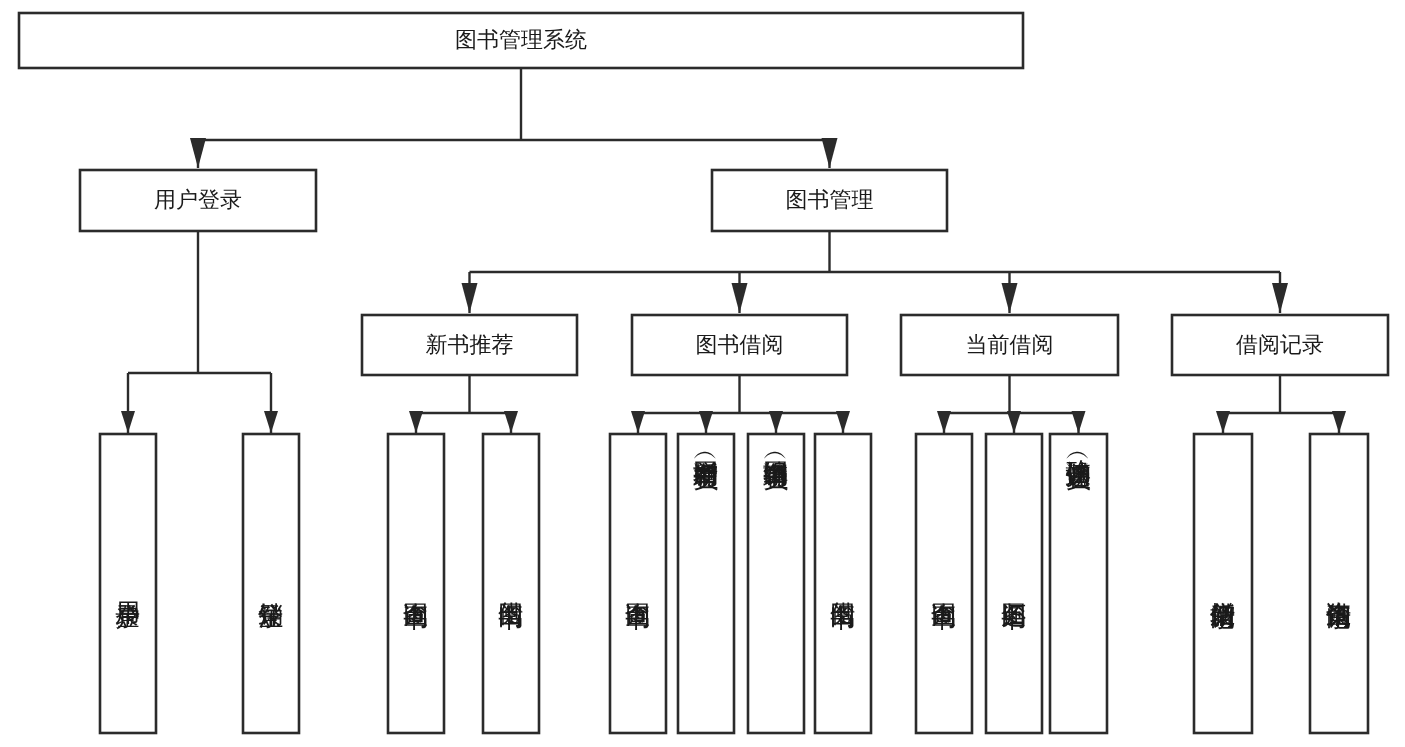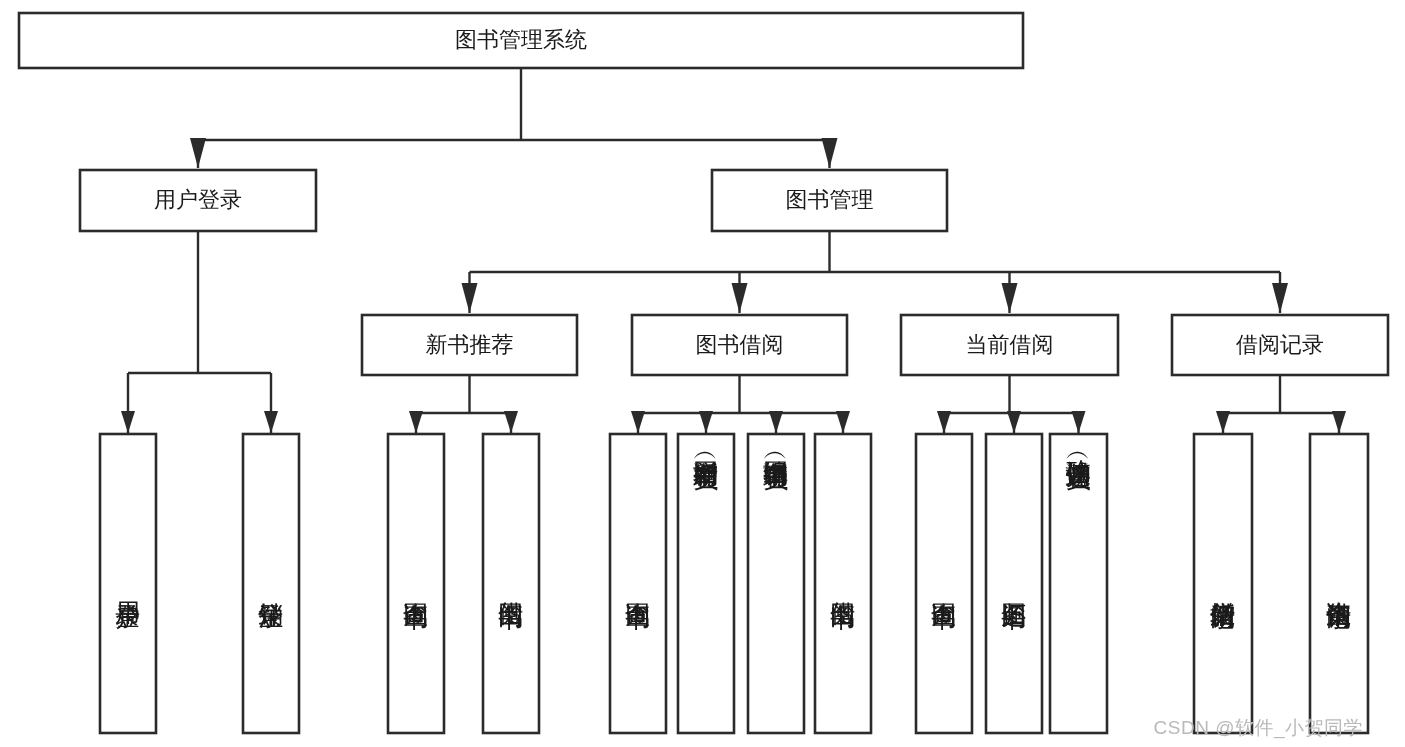--- a/index.html
+++ b/index.html
@@ -209,14 +209,13 @@
         <span class="leaf-label-v">确认归还（管理员）</span>
       </div>
       <div class="leaf-label-wrap center-v" style="left: 1194px; top: 434px; width: 58px; height: 299px;">
         <span class="leaf-label-v">新增借阅记录</span>
       </div>
       <div class="leaf-label-wrap center-v" style="left: 1310px; top: 434px; width: 58px; height: 299px;">
         <span class="leaf-label-v">查询借阅记录</span>
       </div>
     </div>
 
-  <div class="watermark">CSDN @软件_小贺同学</div>
 </div>
 
 </body></html>

